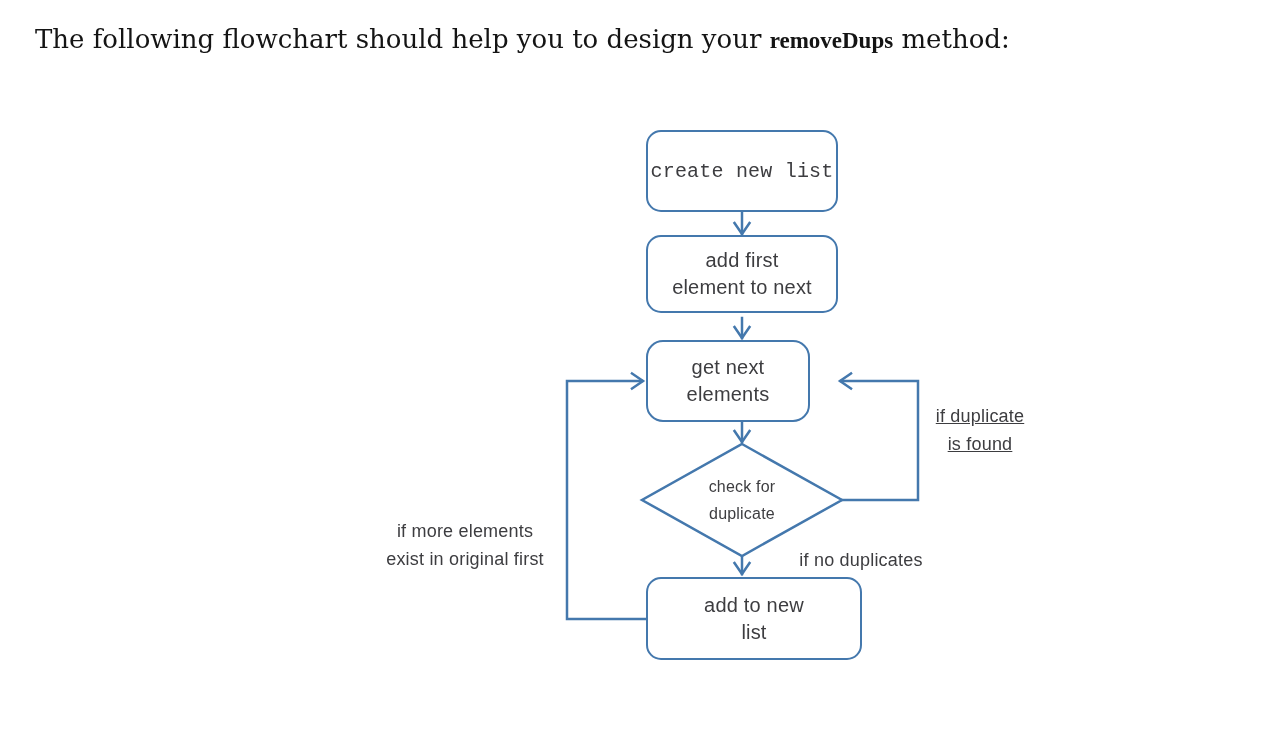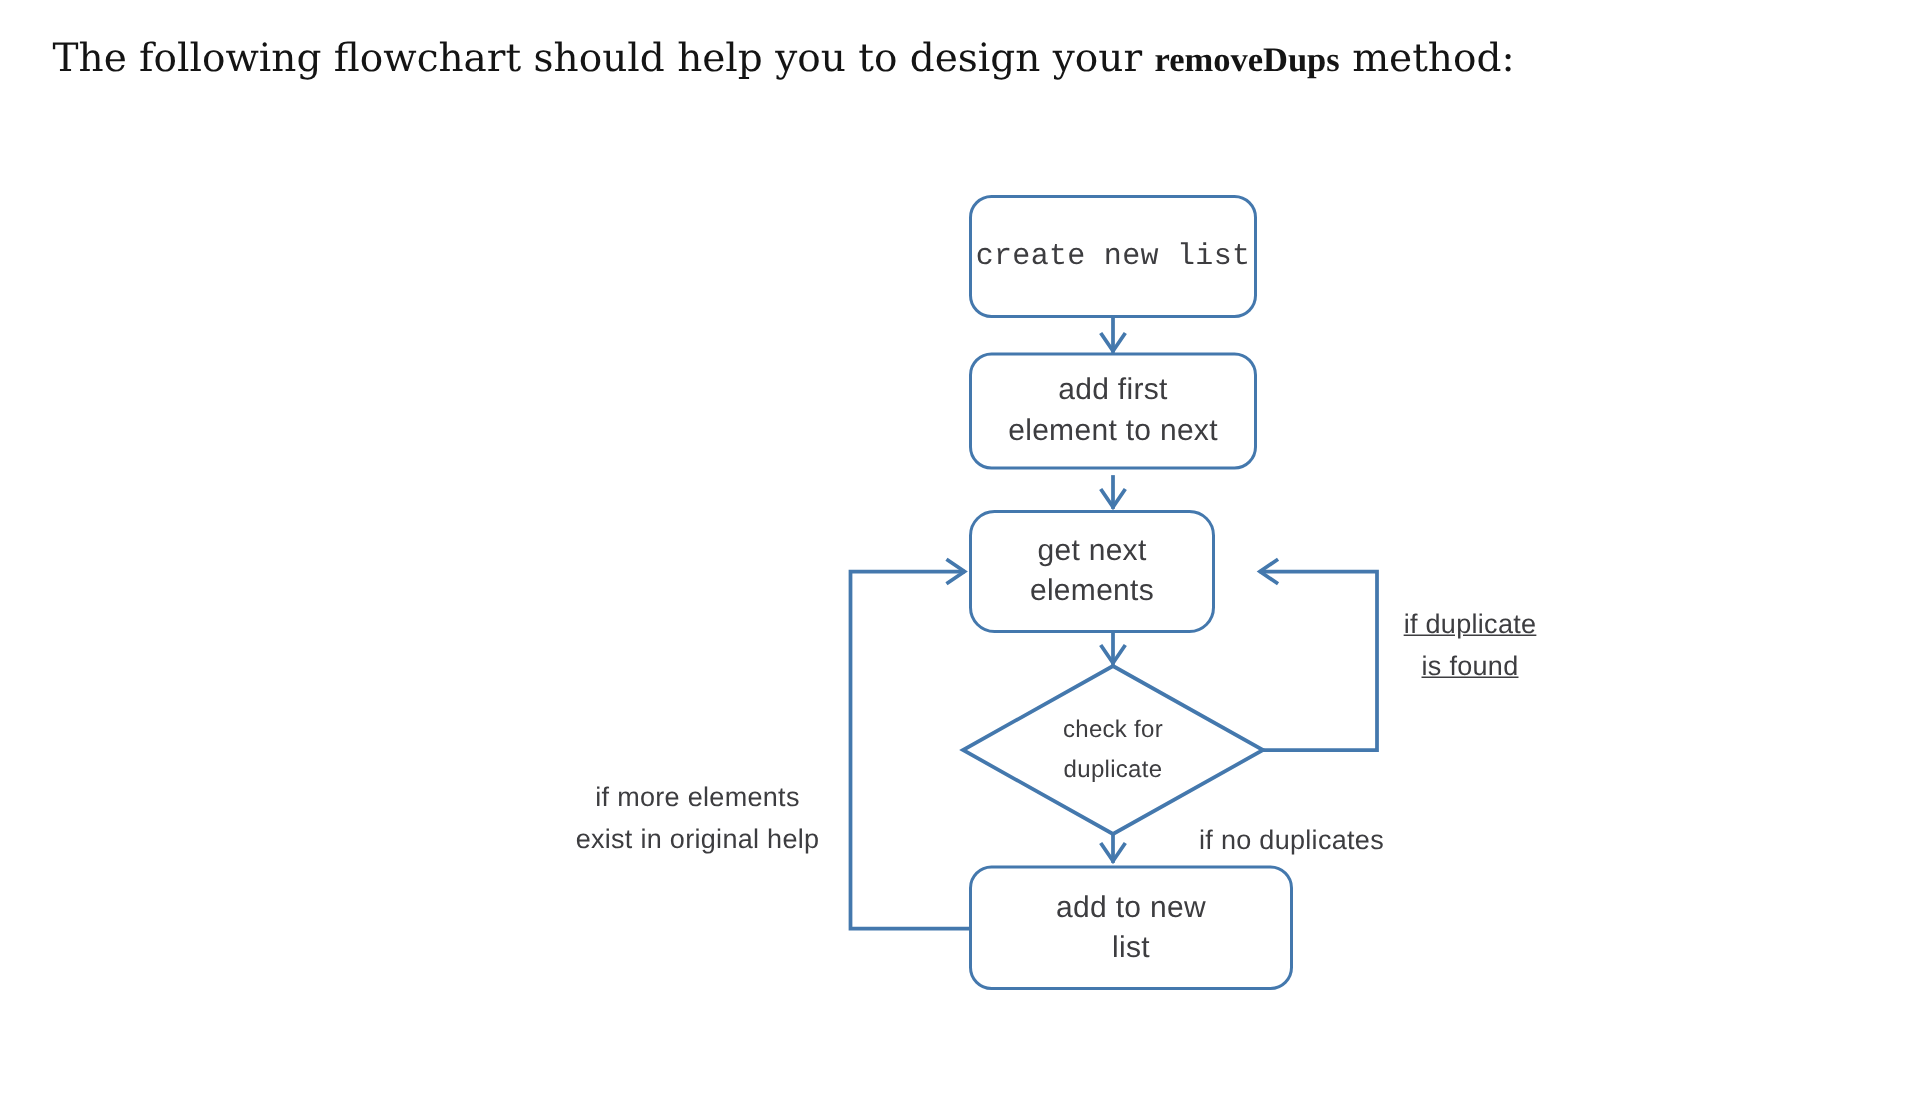--- a/index.html
+++ b/index.html
@@ -149,21 +149,21 @@
     <div>duplicate</div>
   </div>
 
   <div class="node node-addnew">
     <div>add to new</div>
     <div>list</div>
   </div>
 
   <div class="edge-label label-more">
     <div>if more elements</div>
-    <div>exist in original help</div>
+    <div>exist in original first</div>
   </div>
 
   <div class="edge-label label-duplicate">
     <div>if duplicate</div>
     <div>is found</div>
   </div>
 
   <div class="edge-label label-nodup">
     <div>if no duplicates</div>
   </div>

